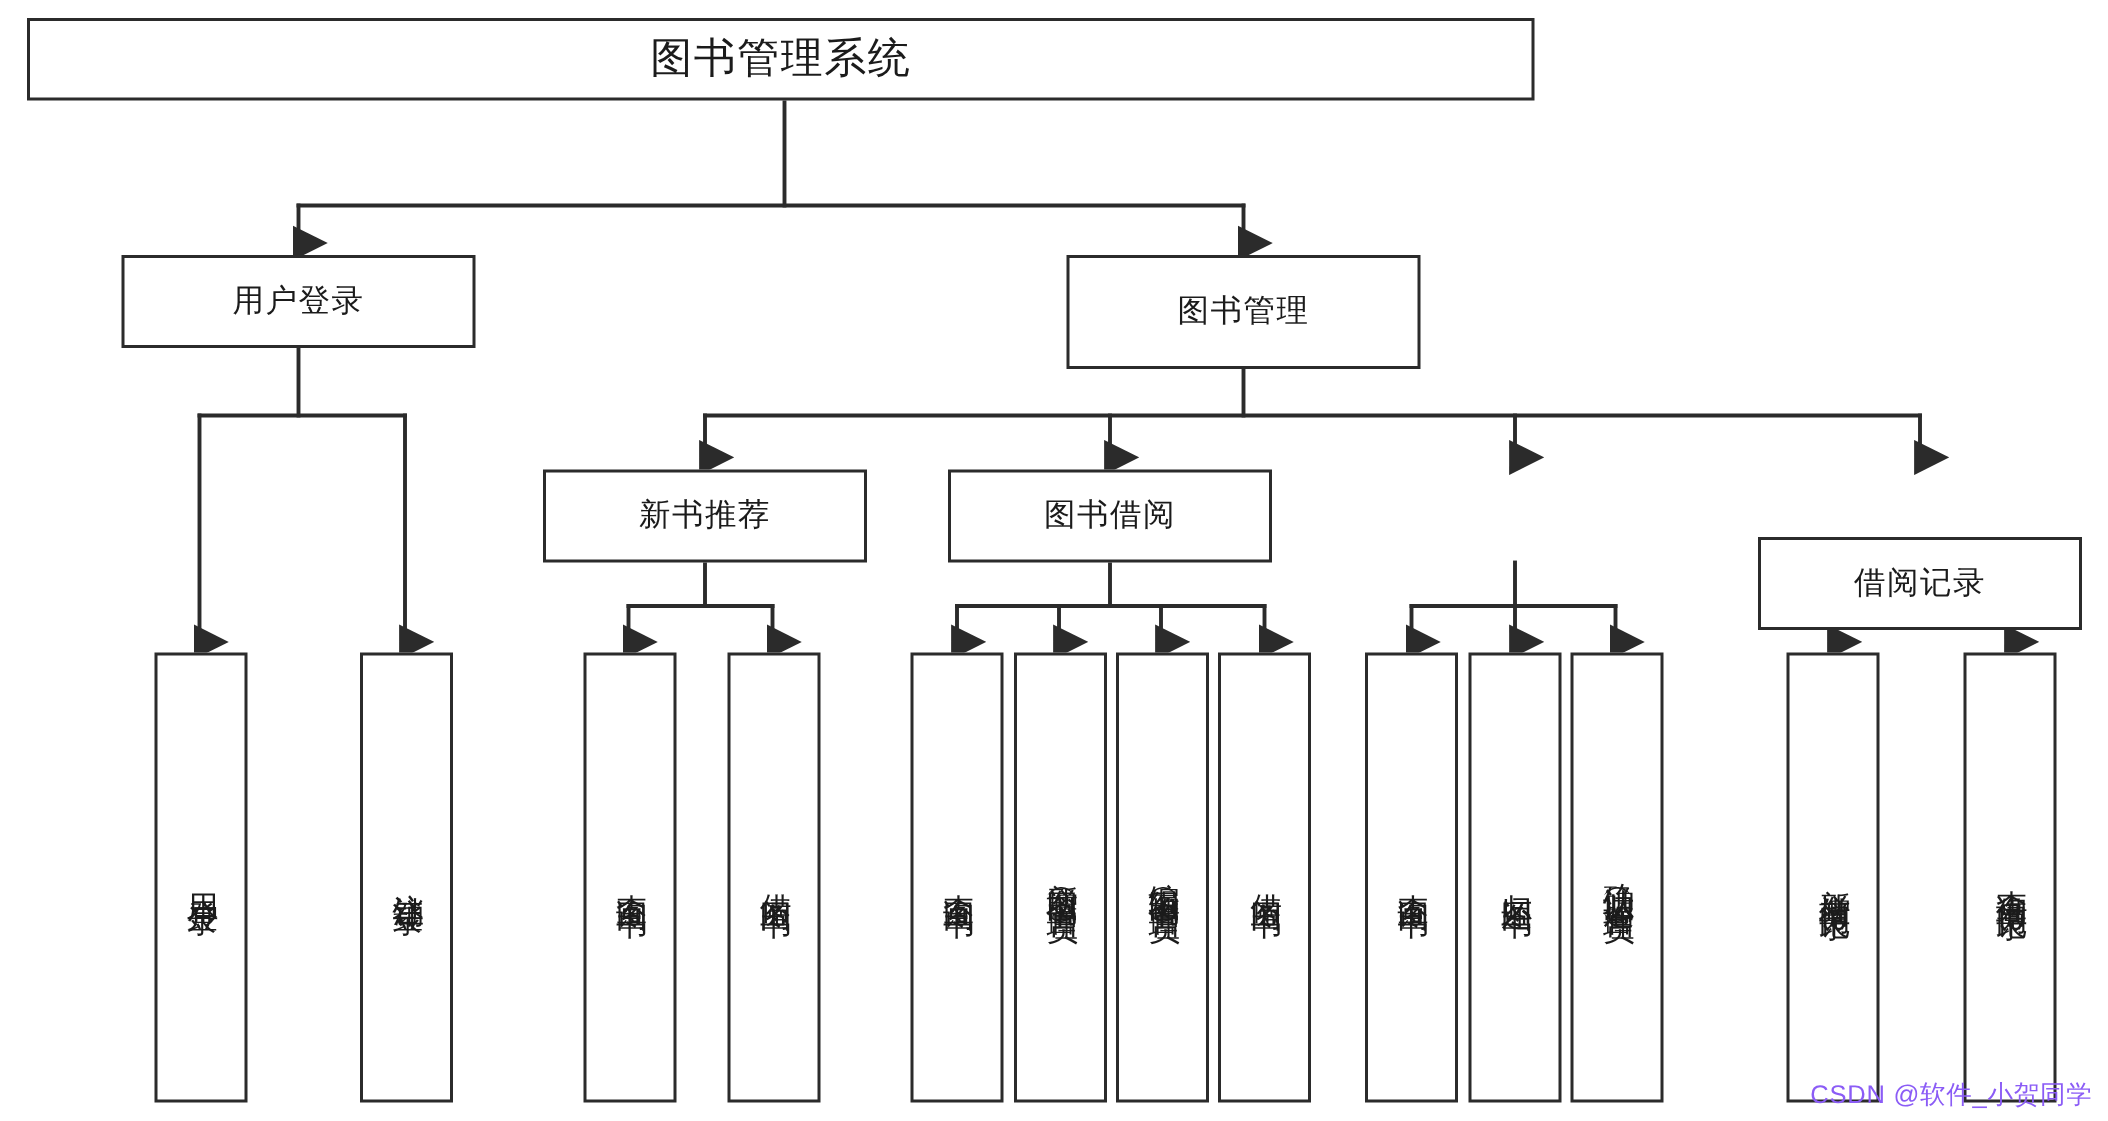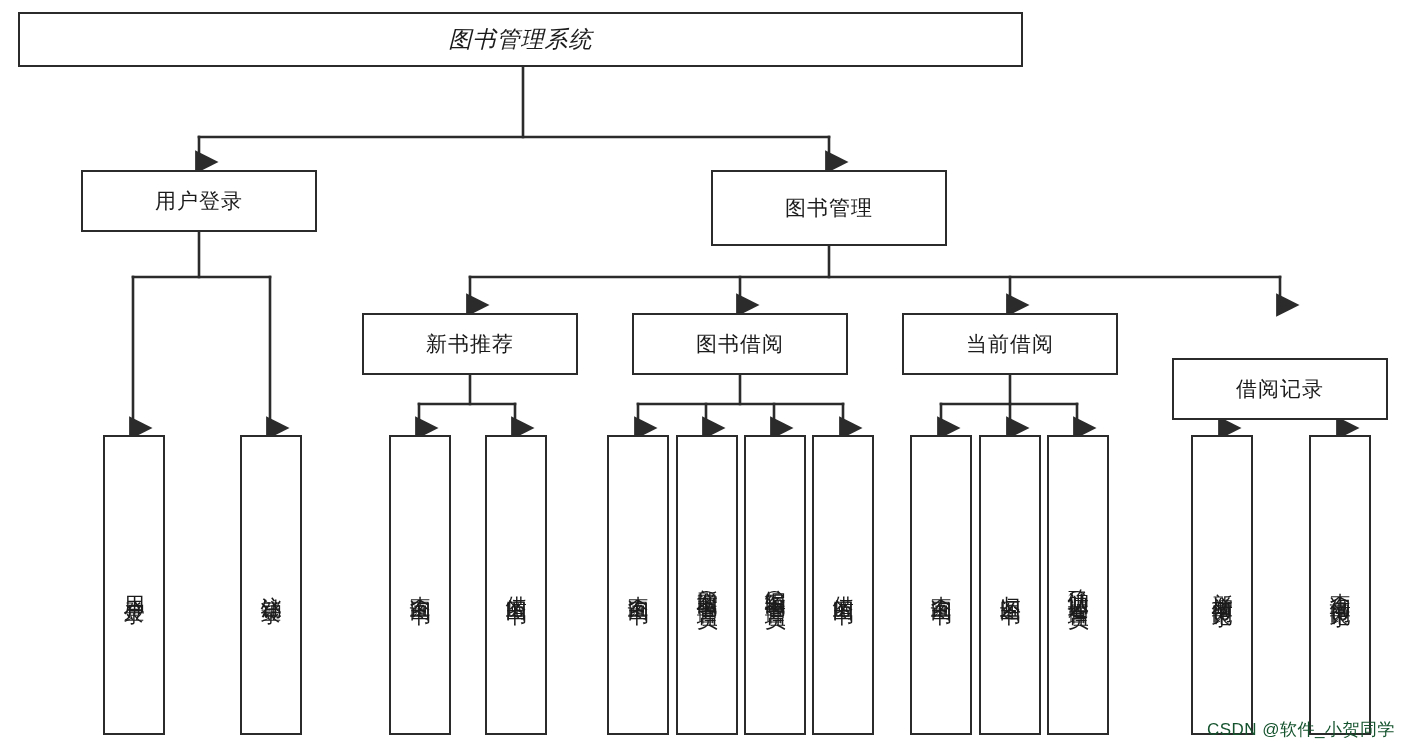--- a/index.html
+++ b/index.html
@@ -31,39 +31,39 @@
     justify-content:center;
     text-align:center;
   }
   .node .label{
     font-size:21px;
     line-height:1.15;
     letter-spacing:1px;
     color:#1b1b1b;
     white-space:nowrap;
   }
-  .node.root .label{font-size:23px;font-style:italic;}
+  .node.root .label{font-size:28px;}
   .node.leaf{
     border-width:2.5px;
   }
   .node.leaf .label{
     writing-mode:vertical-rl;
     text-orientation:upright;
     font-size:21px;
     line-height:1.25;
     letter-spacing:3px;
     white-space:normal;
     max-height:270px;
   }
   #watermark{
     position:absolute;
     right:10px;
     bottom:6px;
     font-size:17px;
-    color:#14532d;
+    color:#8b5cf6;
     letter-spacing:0.5px;
     white-space:nowrap;
   }
 </style>
 </head>
 <body>
 
 <div id="canvas">
 
   <svg id="wires" viewBox="0 0 1405 747" xmlns="http://www.w3.org/2000/svg">
@@ -126,23 +126,20 @@
   <div class="node" style="left:711px; top:170px; width:236px; height:76px;">
     <span class="label">图书管理</span>
   </div>
 
   <div class="node" style="left:362px; top:313px; width:216px; height:62px;">
     <span class="label">新书推荐</span>
   </div>
   <div class="node" style="left:632px; top:313px; width:216px; height:62px;">
     <span class="label">图书借阅</span>
   </div>
-  <div class="node" style="left:902px; top:313px; width:216px; height:62px;">
-    <span class="label">当前借阅</span>
-  </div>
   <div class="node" style="left:1172px; top:313px; width:216px; height:62px;margin-top:45px;">
     <span class="label">借阅记录</span>
   </div>
 
   <div class="node leaf" style="left:103px; top:435px; width:62px; height:300px;">
     <span class="label">用户登录</span>
   </div>
   <div class="node leaf" style="left:240px; top:435px; width:62px; height:300px;">
     <span class="label">注销登录</span>
   </div>

